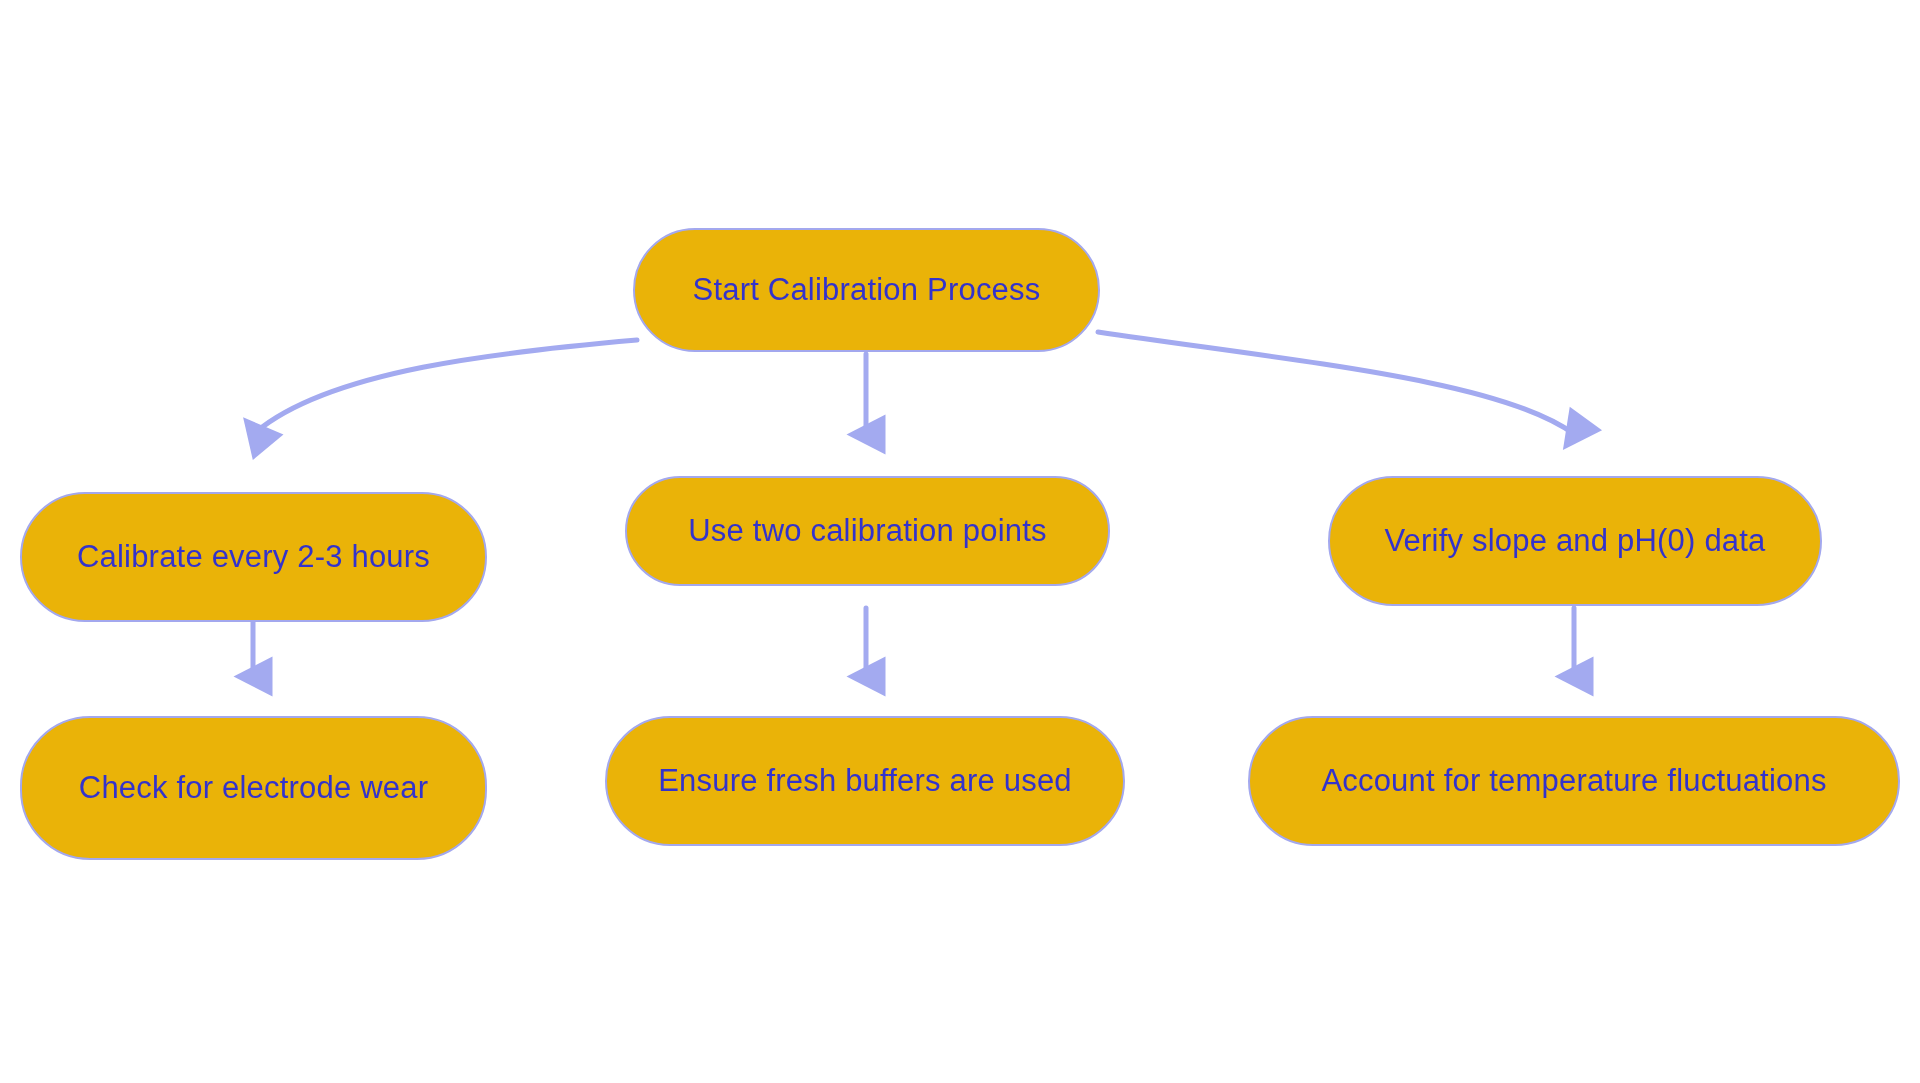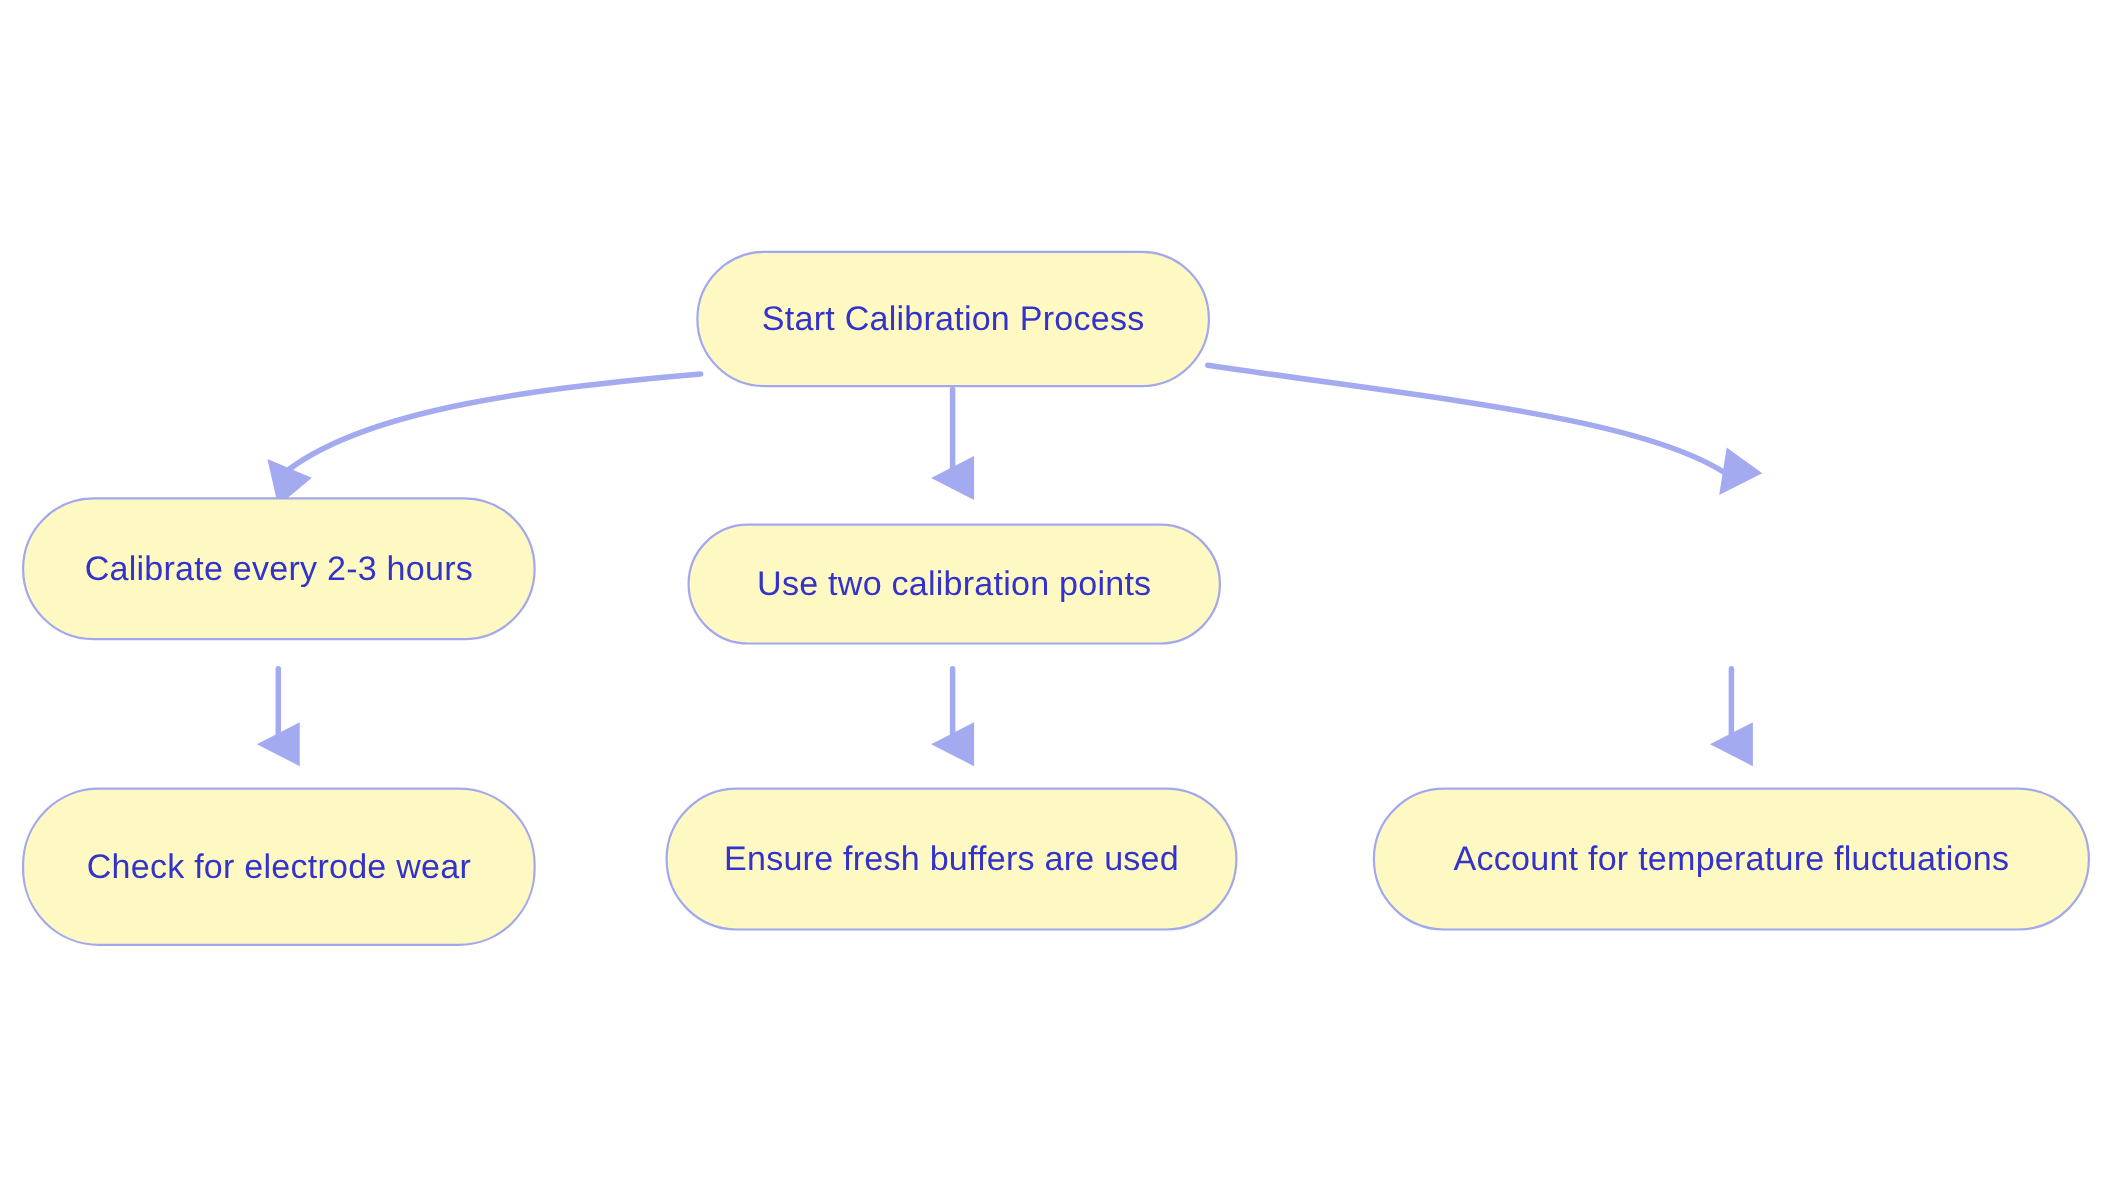--- a/index.html
+++ b/index.html
@@ -27,21 +27,21 @@
     width: 1920px;
     height: 1083px;
     pointer-events: none;
   }
   .node {
     position: absolute;
     box-sizing: border-box;
     display: flex;
     align-items: center;
     justify-content: center;
-    background: #fef9c3;
+    background: #eab308;
     border: 2px solid #a3a8ee;
     border-radius: 70px;
     text-align: center;
   }
   .node-label {
     color: #3333cc;
     font-family: "Liberation Sans", sans-serif;
     font-size: 31px;
     font-weight: 400;
     letter-spacing: 0.2px;
@@ -72,28 +72,31 @@
 
     <path d="M 866 608 L 866 676" fill="none" stroke="#a3aaf0" stroke-width="5" stroke-linecap="round" marker-end="url(#arrowhead)"></path>
 
     <path d="M 1574 608 L 1574 676" fill="none" stroke="#a3aaf0" stroke-width="5" stroke-linecap="round" marker-end="url(#arrowhead)"></path>
   </svg>
 
   <div class="node" id="node-start" style="left:633px; top:228px; width:467px; height:124px;">
     <span class="node-label">Start Calibration Process</span>
   </div>
 
-  <div class="node" id="node-calibrate-interval" style="left:20px; top:452px; width:467px; height:130px;">
+  <div class="node" id="node-calibrate-interval" style="left:20px; top:492px; width:467px; height:130px;">
     <span class="node-label">Calibrate every 2-3 hours</span>
   </div>
 
   <div class="node" id="node-two-points" style="left:625px; top:476px; width:485px; height:110px;">
     <span class="node-label">Use two calibration points</span>
   </div>
 
+  <div class="node" id="node-verify-slope" style="left:1328px; top:476px; width:494px; height:130px;">
+    <span class="node-label">Verify slope and pH(0) data</span>
+  </div>
 
   <div class="node" id="node-electrode-wear" style="left:20px; top:716px; width:467px; height:144px;">
     <span class="node-label">Check for electrode wear</span>
   </div>
 
   <div class="node" id="node-fresh-buffers" style="left:605px; top:716px; width:520px; height:130px;">
     <span class="node-label">Ensure fresh buffers are used</span>
   </div>
 
   <div class="node" id="node-temperature" style="left:1248px; top:716px; width:652px; height:130px;">

